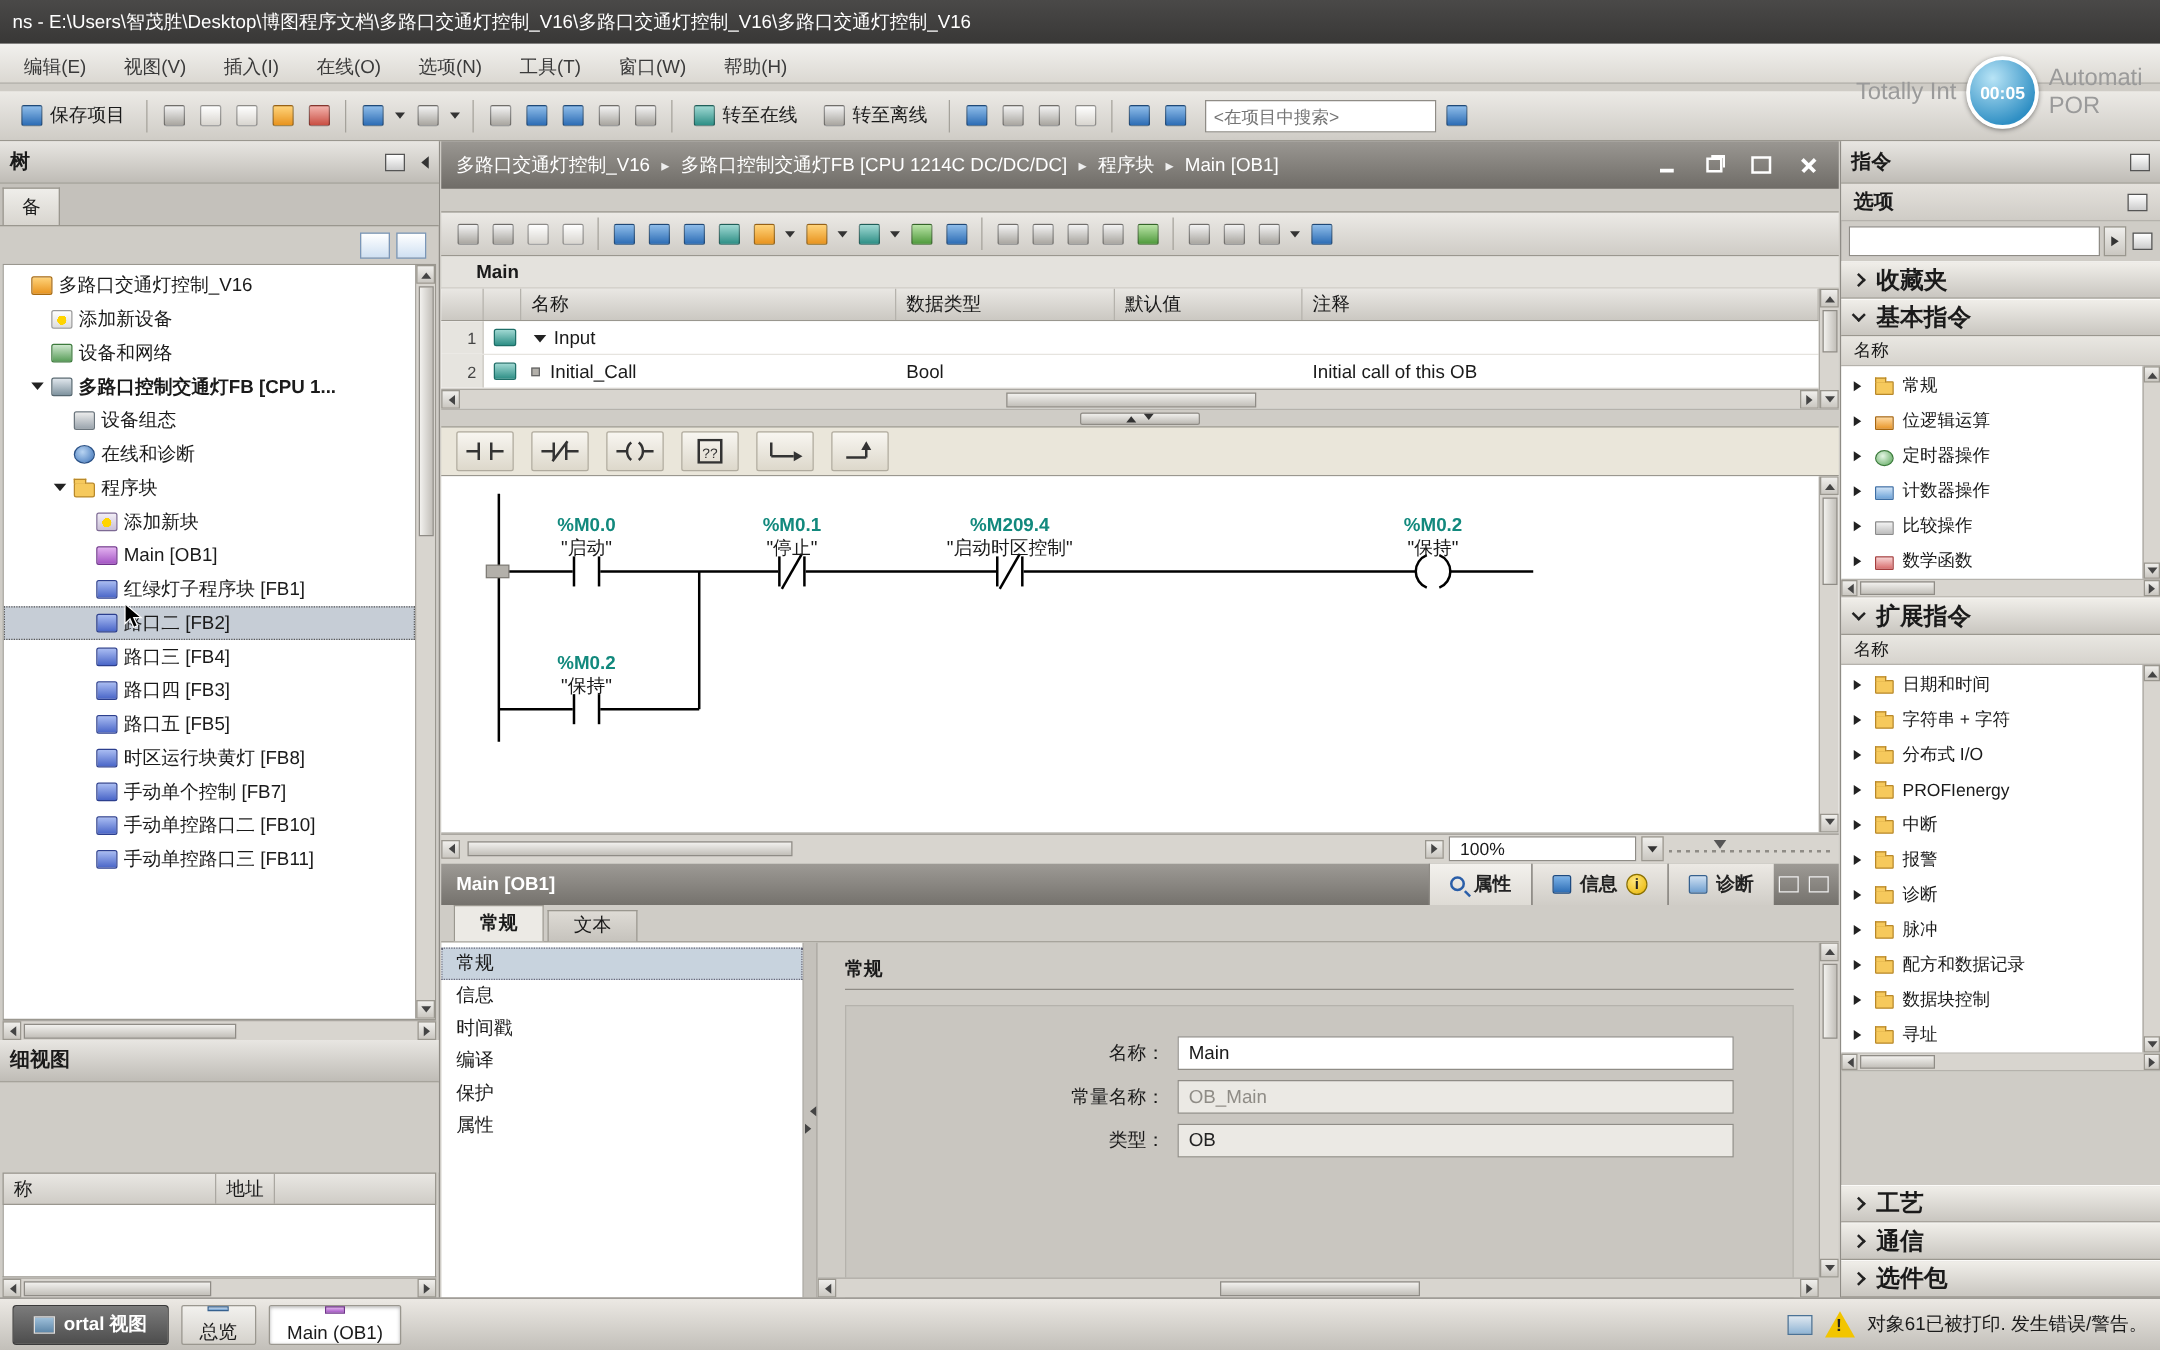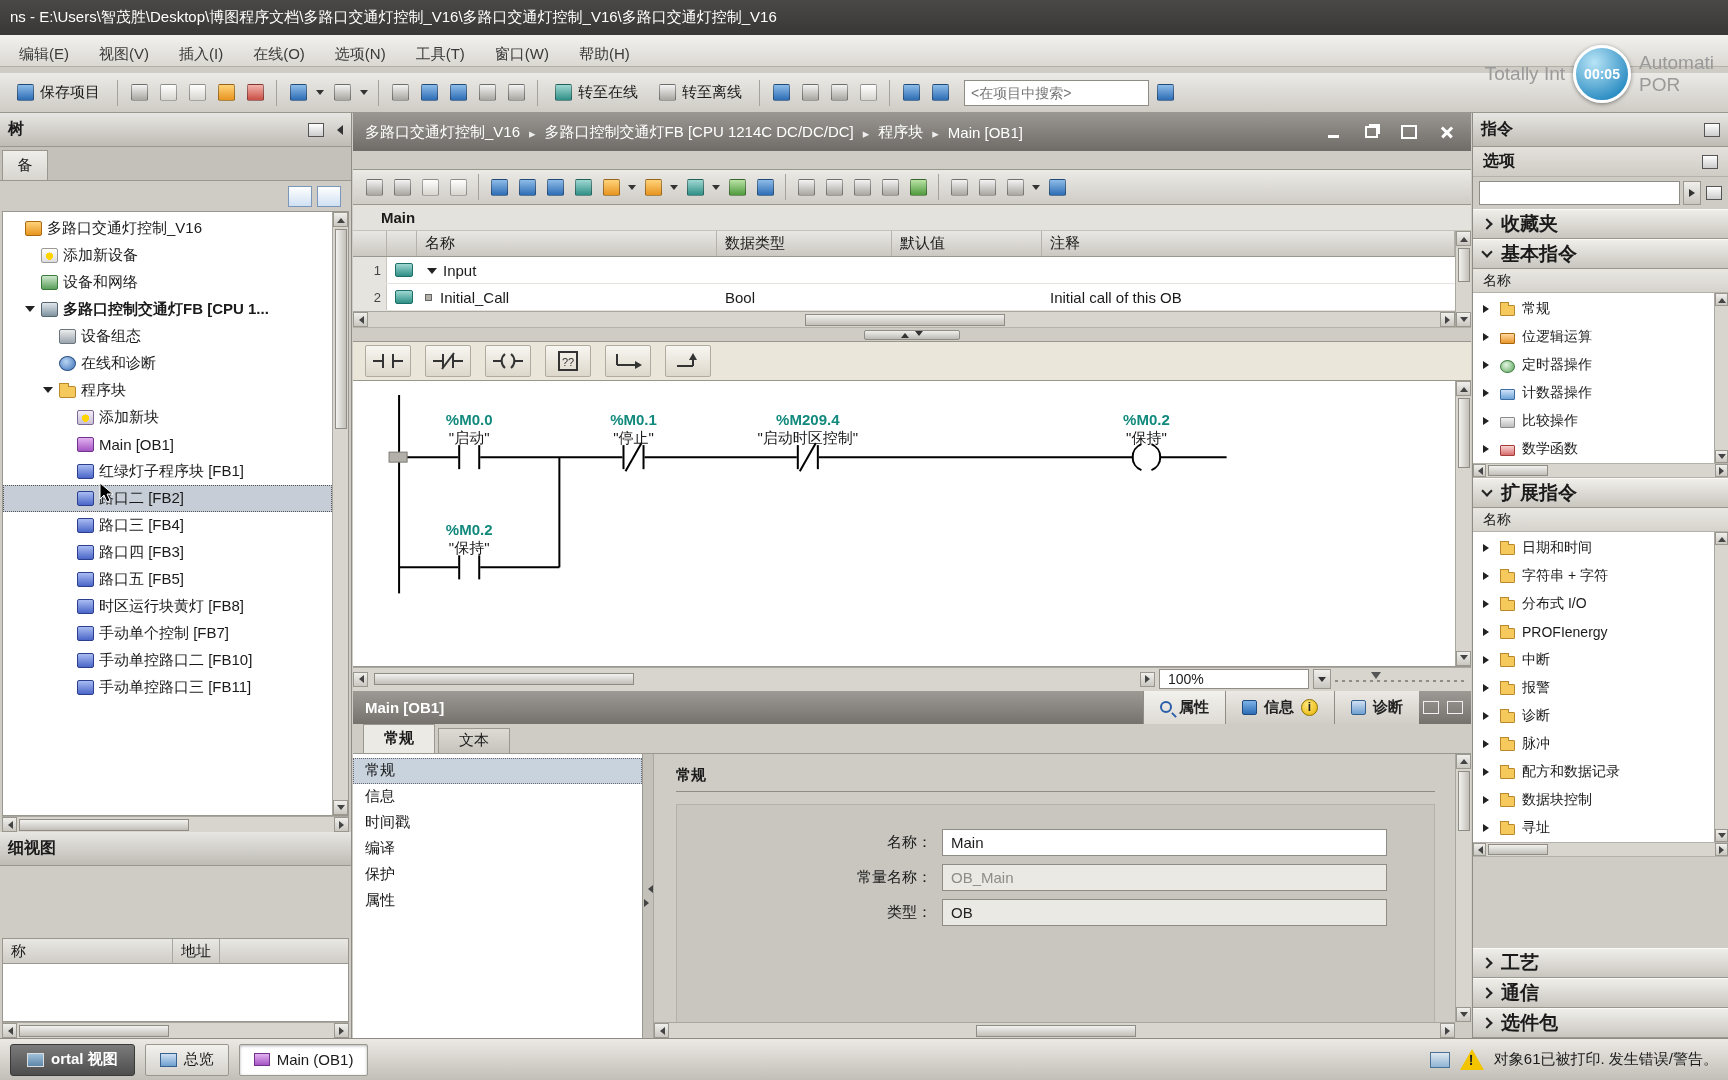--- a/index.html
+++ b/index.html
@@ -181,21 +181,21 @@
 .ic-counter .pal-icon{background:linear-gradient(#cfe3f7,#6da3d8);border-color:#3c6ea5;}
 .ic-compare .pal-icon{background:linear-gradient(#f3f3f3,#bdbdbd);border-color:#8a8a8a;}
 .ic-math .pal-icon{background:linear-gradient(#f7d3d3,#d86d6d);border-color:#a53c3c;}
 .mini-hscroll{height:14px;background:#d8d5cf;border-bottom:1px solid #b5b2ac;display:flex;align-items:center;flex:0 0 14px;}
 .mini-hscroll .sbtn{width:13px;height:13px;}
 .mini-hscroll .hthumb{height:11px;width:60px;}
 
 
 #statusbar{position:absolute;left:0;right:0;bottom:0;height:42px;background:linear-gradient(#ece9e4,#c2bfb9);border-top:1px solid #8f8c86;display:flex;align-items:center;padding:0 10px;gap:10px;}
 .portal-btn{height:32px;background:linear-gradient(#7b7b7b,#4d4d4d);color:#fff;display:flex;align-items:center;gap:7px;padding:0 16px;border-radius:3px;font-weight:bold;font-size:15px;border:1px solid #3a3a3a;}
-.sb-btn{height:32px;display:flex;align-items:center;gap:7px;padding:0 14px;border:1px solid #9a978f;background:linear-gradient(#f2f1ee,#d5d2cc);border-radius:2px;font-size:15px;}
+.sb-btn{height:32px;display:flex;align-items:center;gap:7px;padding:0 14px;border:1px solid #9a978f;background:linear-gradient(#f2f1ee,#d5d2cc);border-radius:2px;font-size:15px;flex-direction:column;}
 .sb-btn.active{background:#fff;box-shadow:inset 0 1px 3px rgba(0,0,0,.3);}
 .grid-ico{width:17px;height:14px;background:linear-gradient(#cfe0f2,#6f9fd0);border:1px solid #36618f;}
 .ob-ico{width:16px;height:13px;background:linear-gradient(#e2b1f0,#a455c4);border:1px solid #71338c;}
 .sys-ico{width:20px;height:16px;background:linear-gradient(#dfe8f0,#8fb4d4);border:1px solid #4a7296;}
 .warn{width:0;height:0;border-left:12px solid transparent;border-right:12px solid transparent;border-bottom:21px solid #f2c500;position:relative;}
 .warn::after{content:'!';position:absolute;left:-3px;top:3px;font-weight:bold;font-size:14px;color:#222;}
 </style>
 </head>
 <body>
 

